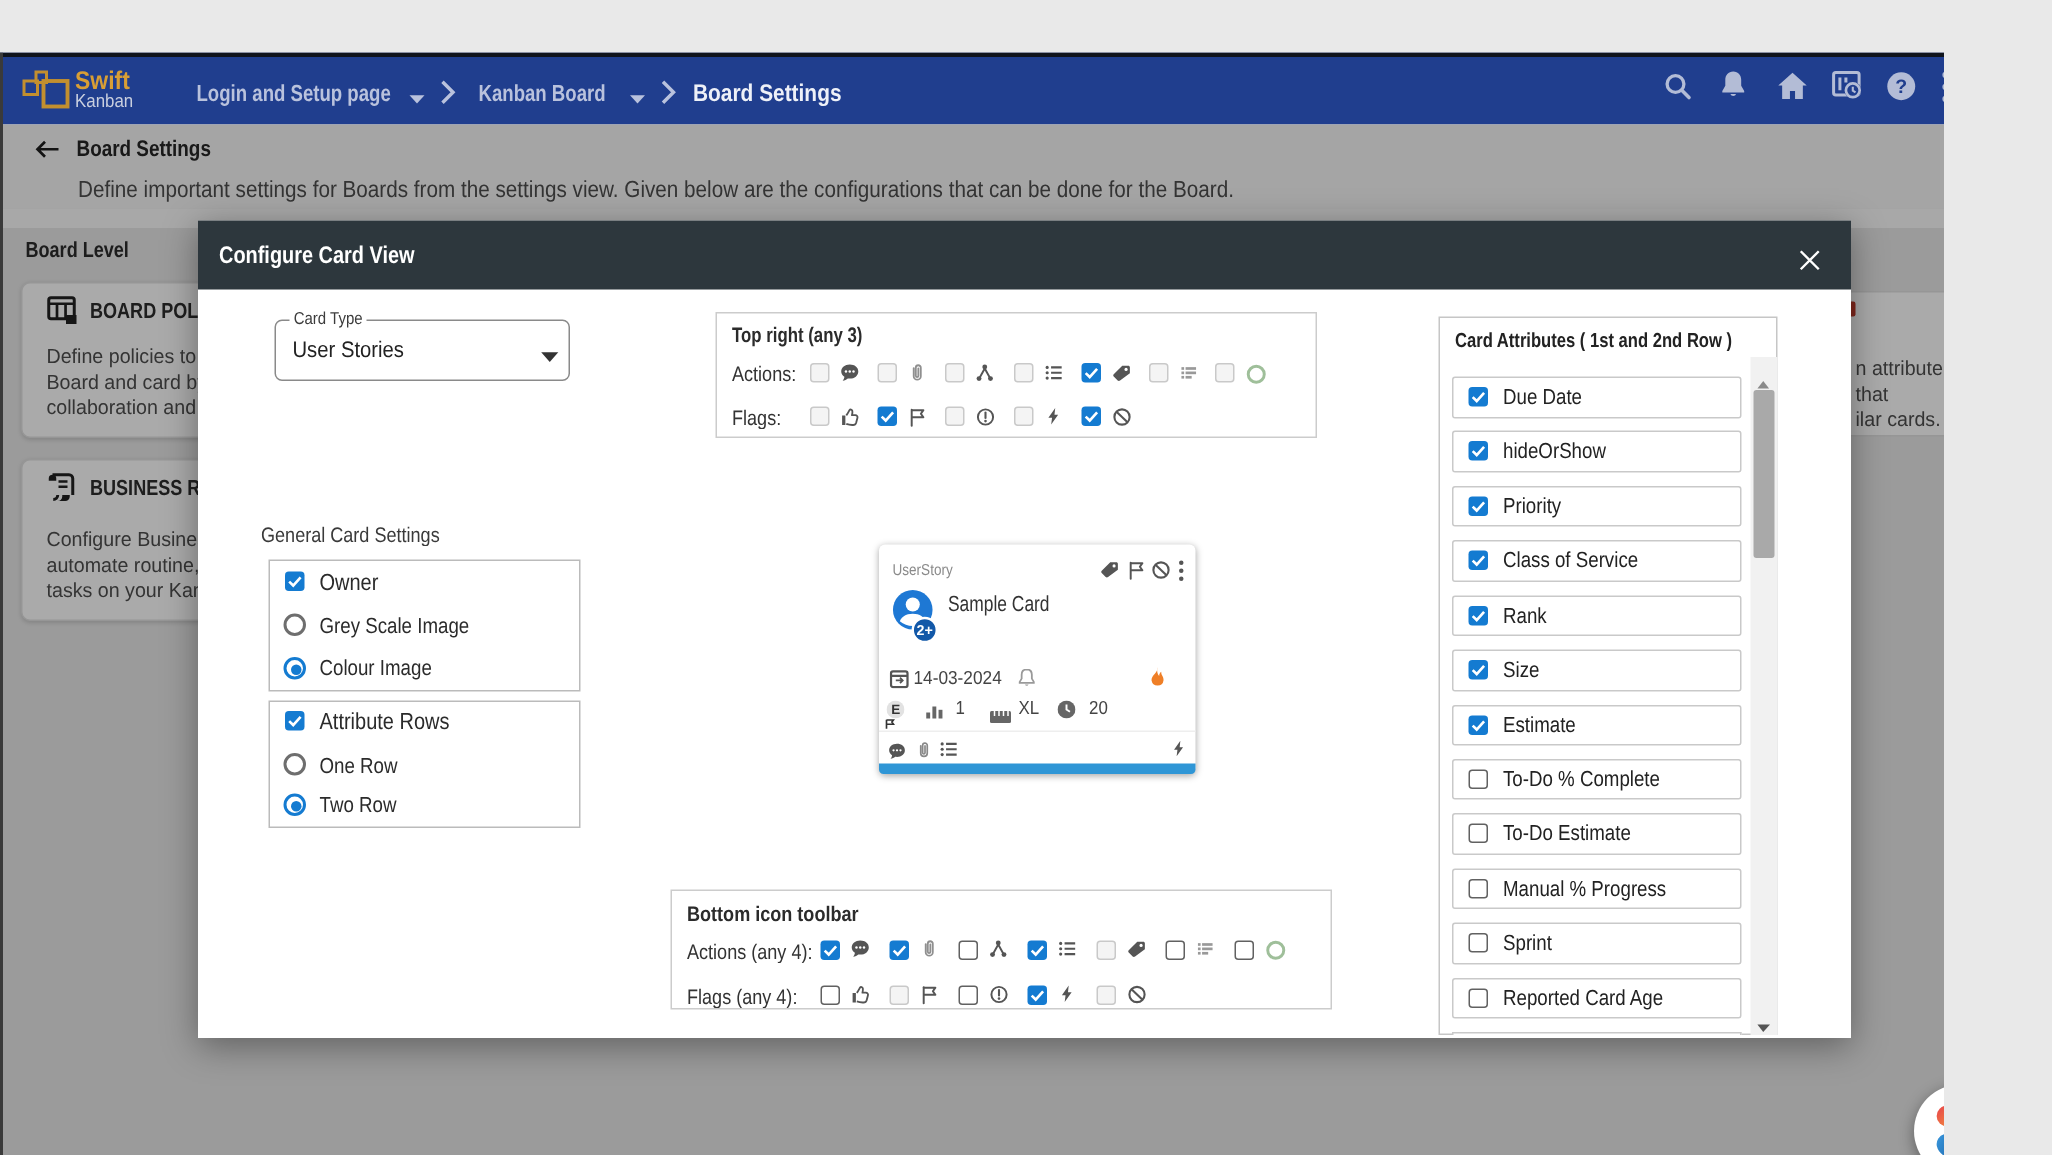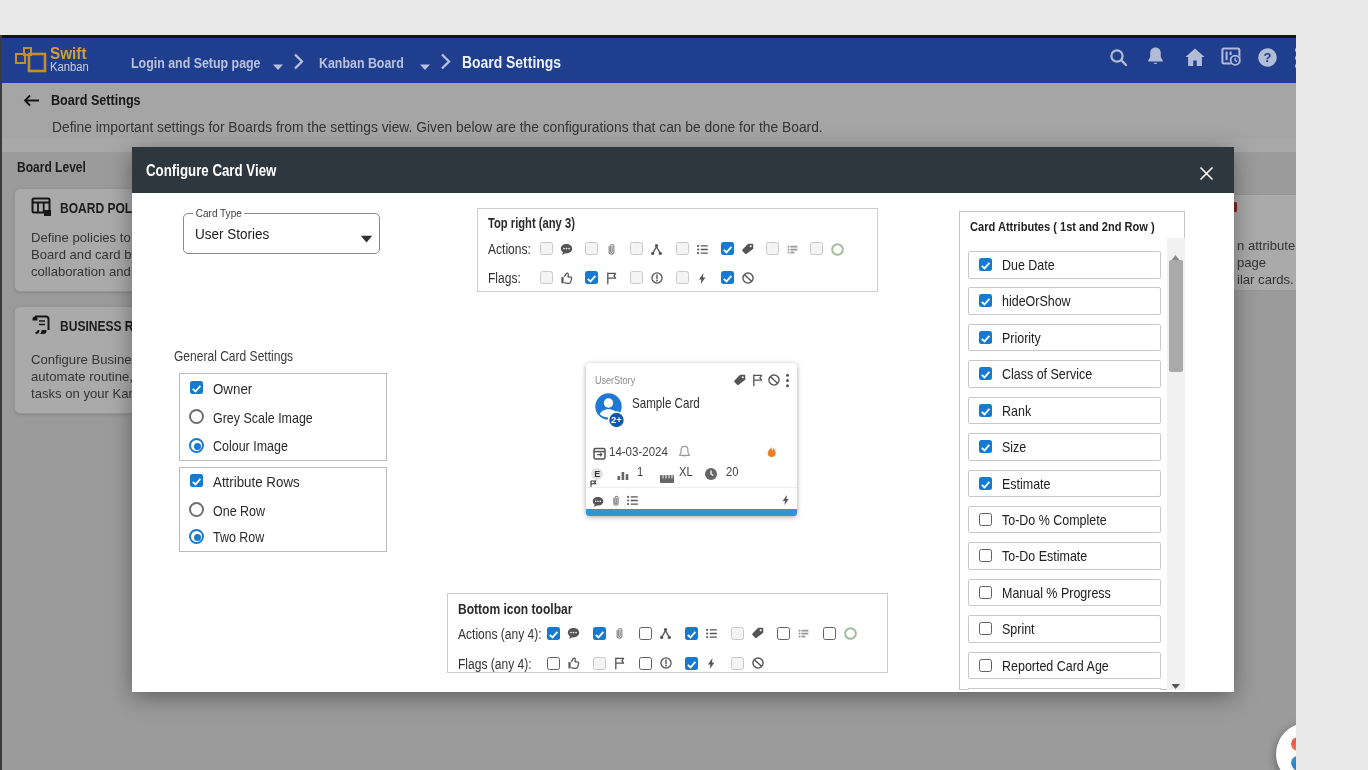--- a/index.html
+++ b/index.html
@@ -97,21 +97,21 @@
       </svg></div>
 <div style="position:absolute;left:60px;top:283px;font-size:14.5px;color:#2d2d2d;font-weight:700;white-space:nowrap;line-height:1.2;transform:scaleX(0.83);transform-origin:0 0;">BUSINESS RULES</div>
 <div style="position:absolute;left:31px;top:317px;font-size:13.5px;color:#4f4f4f;font-weight:400;white-space:nowrap;line-height:1.2;transform:scaleX(0.97);transform-origin:0 0;">Configure Business Rules to</div>
 <div style="position:absolute;left:31px;top:334px;font-size:13.5px;color:#4f4f4f;font-weight:400;white-space:nowrap;line-height:1.2;transform:scaleX(0.97);transform-origin:0 0;">automate routine, repetitive</div>
 <div style="position:absolute;left:31px;top:351px;font-size:13.5px;color:#4f4f4f;font-weight:400;white-space:nowrap;line-height:1.2;transform:scaleX(0.97);transform-origin:0 0;">tasks on your Kanban Board</div>
 <div style="position:absolute;left:1080px;top:159px;width:229px;height:95px;background:#fff;border:1px solid #e2e2e2;border-radius:6px;"></div>
 <div style="position:absolute;left:1226px;top:164px;width:12px;height:12px;"><svg width="12" height="12" viewBox="0 0 12 12">
         <rect x="0" y="1" width="11" height="10" rx="1.5" fill="#c0392b"></rect>
       </svg></div>
 <div style="position:absolute;left:1237px;top:203px;font-size:13.5px;color:#4f4f4f;font-weight:400;white-space:nowrap;line-height:1.2;transform:scaleX(0.97);transform-origin:0 0;">n attribute</div>
-<div style="position:absolute;left:1237px;top:220px;font-size:13.5px;color:#4f4f4f;font-weight:400;white-space:nowrap;line-height:1.2;transform:scaleX(0.97);transform-origin:0 0;">page</div>
+<div style="position:absolute;left:1237px;top:220px;font-size:13.5px;color:#4f4f4f;font-weight:400;white-space:nowrap;line-height:1.2;transform:scaleX(0.97);transform-origin:0 0;">that</div>
 <div style="position:absolute;left:1237px;top:237px;font-size:13.5px;color:#4f4f4f;font-weight:400;white-space:nowrap;line-height:1.2;transform:scaleX(0.97);transform-origin:0 0;">ilar cards.</div>
 <div style="position:absolute;left:0px;top:48px;width:1368px;height:722px;background:rgba(0,0,0,0.335);z-index:10;"></div>
 <div style="position:absolute;left:132px;top:112px;width:1102px;height:545px;background:#fff;box-shadow:0 5px 22px rgba(0,0,0,.38);z-index:20;"></div>
 <div style="position:absolute;left:132px;top:112px;width:1102px;height:46px;background:#2d373d;z-index:21;"></div>
 <div style="position:absolute;left:146px;top:126px;font-size:16px;color:#fff;font-weight:700;white-space:nowrap;line-height:1.2;transform:scaleX(0.83);transform-origin:0 0;z-index:22;">Configure Card View</div>
 <div style="position:absolute;left:1199px;top:131px;width:15px;height:15px;z-index:22;"><svg width="15" height="15" viewBox="0 0 15 15">
         <path d="M1.5 1.5 13.5 13.5M13.5 1.5 1.5 13.5" stroke="#fff" stroke-width="1.6"></path>
       </svg></div>
 <div style="position:absolute;left:183px;top:178px;width:197px;height:41px;border:1px solid #8a8a8a;border-radius:5px;box-sizing:border-box;z-index:22;"></div>
 <div style="position:absolute;left:193px;top:172px;font-size:11.5px;color:#3c3c3c;font-weight:400;white-space:nowrap;line-height:1.2;transform:scaleX(0.87);transform-origin:0 0;z-index:22;background:#fff;">&nbsp;Card Type&nbsp;</div>

